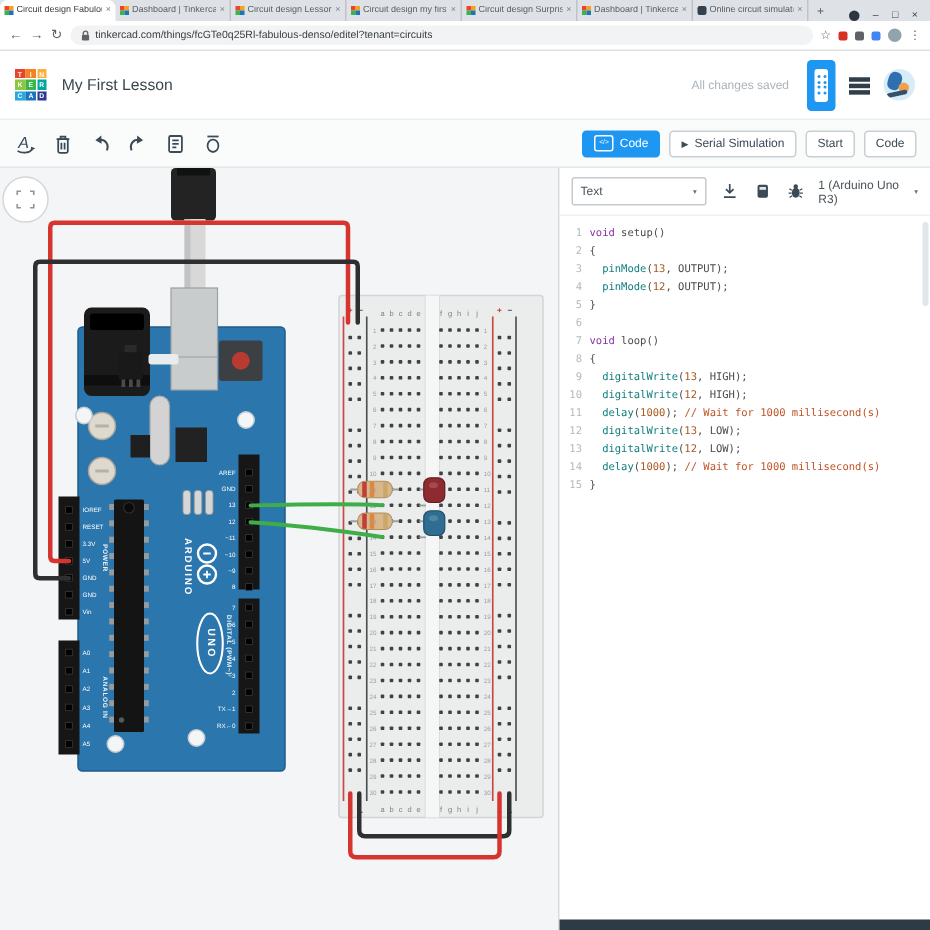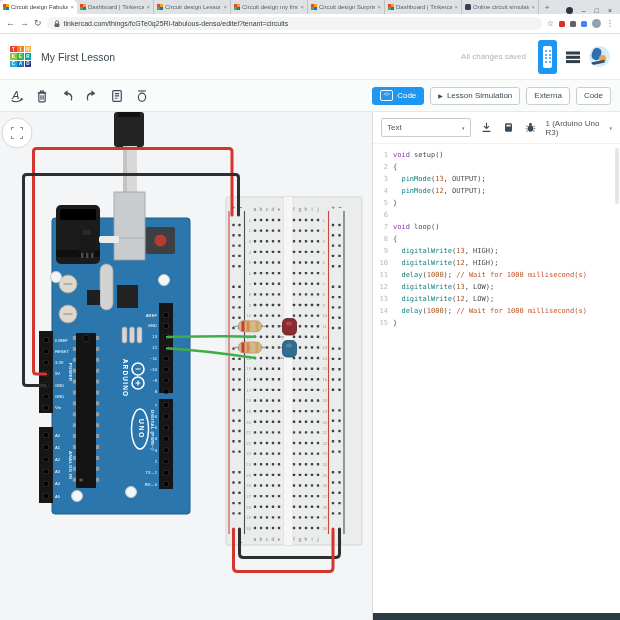--- a/index.html
+++ b/index.html
@@ -263,24 +263,24 @@
     <ellipse cx="7.5" cy="8.6" rx="3.4" ry="3.8"></ellipse>
     <path d="M7.5,12.4 v0.4"></path>
   </svg>
   <div class="tb-buttons">
     <div class="btn btn-code">
       <span class="code-win">&lt;/&gt;</span>
       <span>Code</span>
     </div>
     <div class="btn">
       <span class="play">▶</span>
-      <span>Lesson Simulation</span>
+      <span>Serial Simulation</span>
     </div>
     <div class="btn">
-      <span>Externa</span>
+      <span>Start</span>
     </div>
     <div class="btn">
       <span>Code</span>
     </div>
   </div>
 </div>
 
 <div id="canvas">
 <svg id="circuit-svg" width="372" height="508" viewBox="0 112 372 508" xmlns="http://www.w3.org/2000/svg">
 

